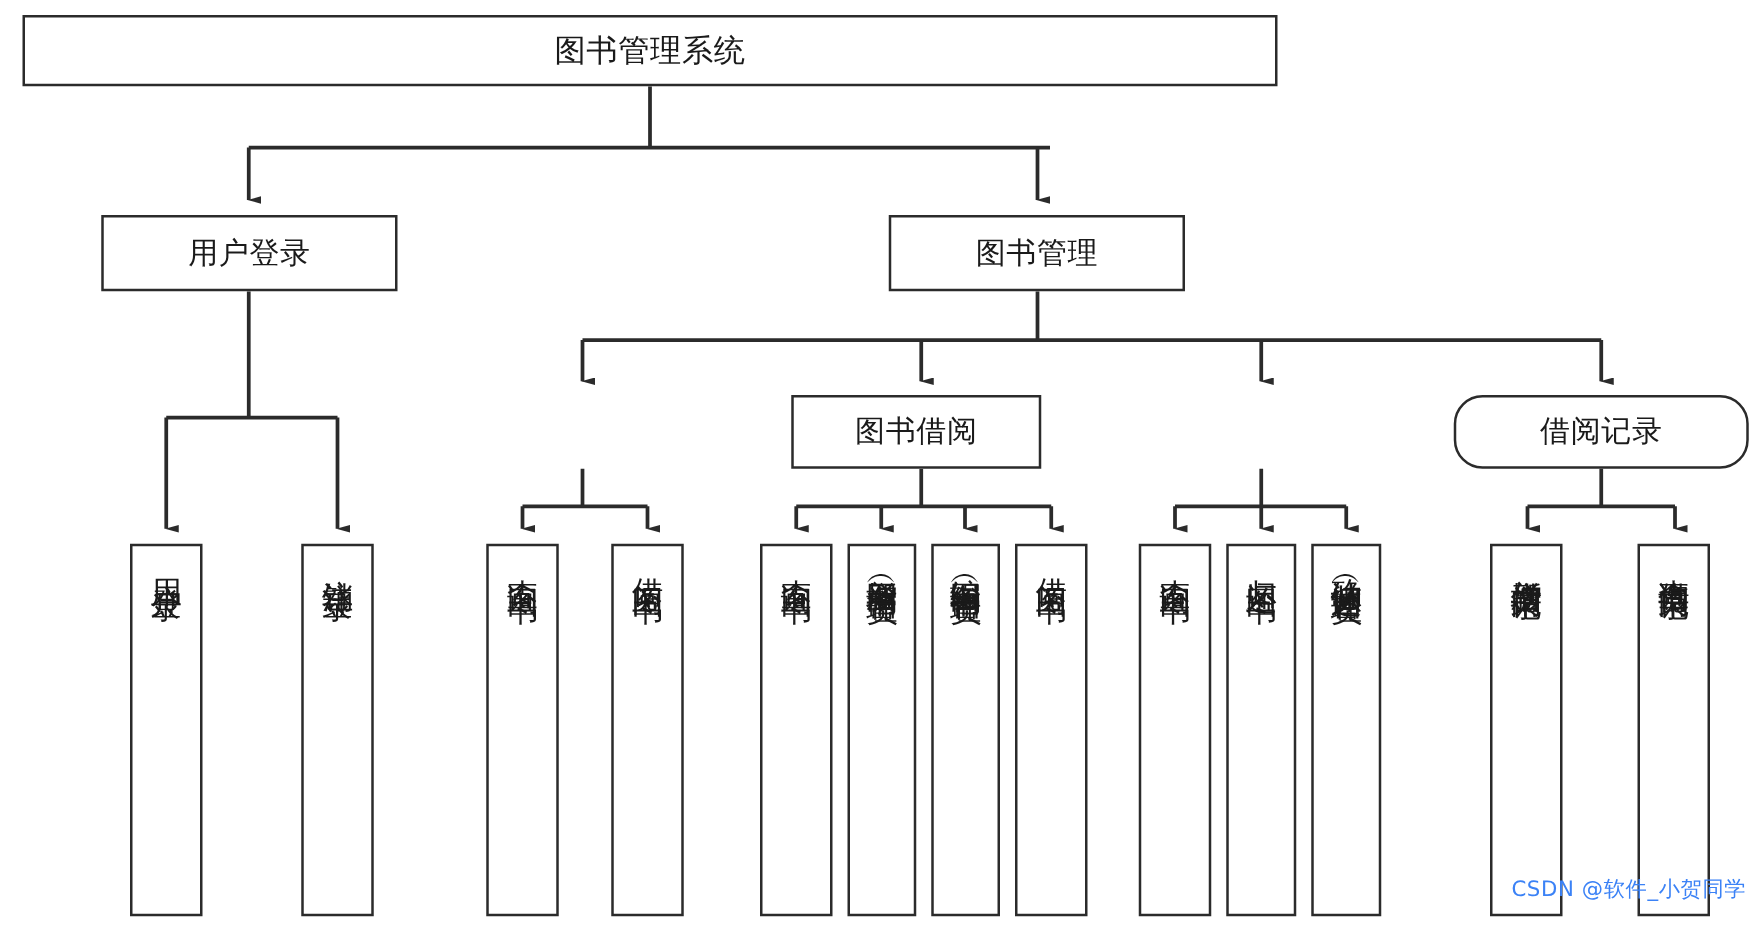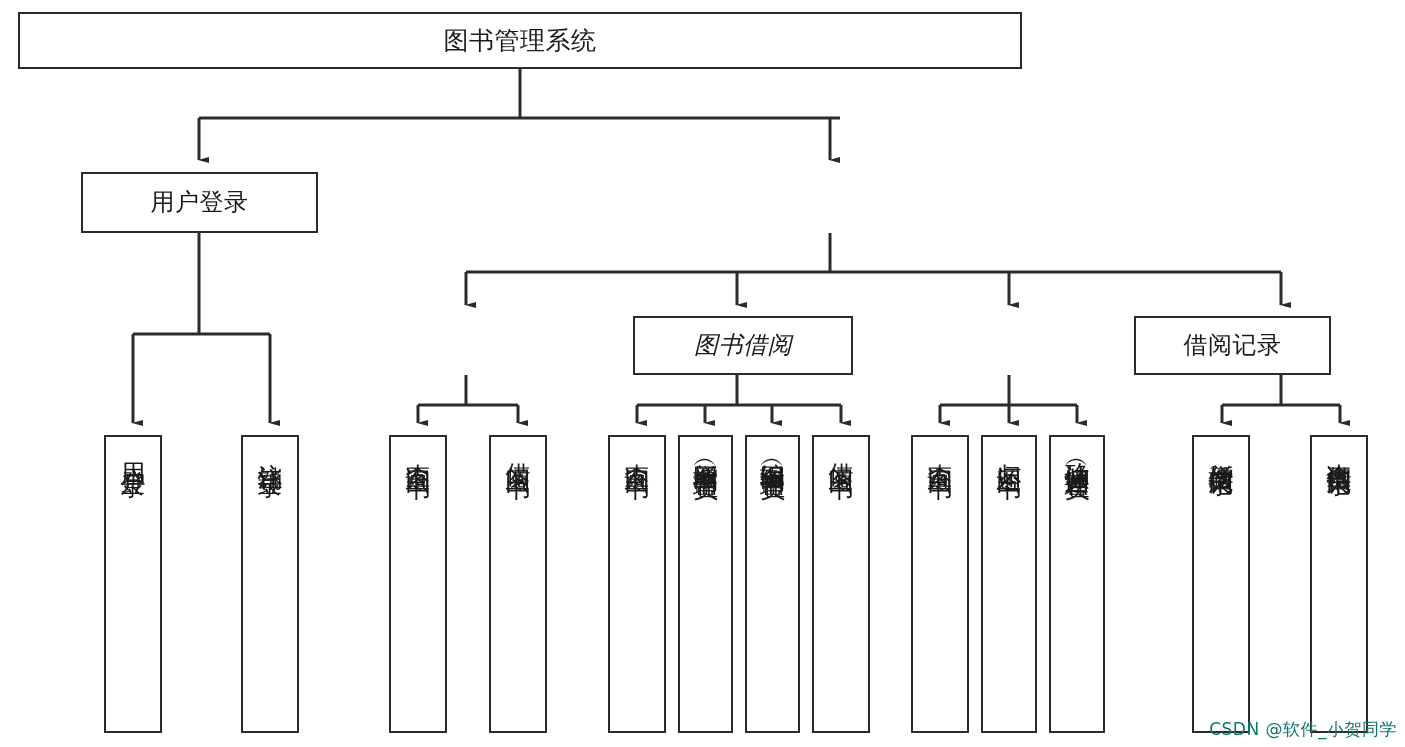--- a/index.html
+++ b/index.html
@@ -62,23 +62,23 @@
     letter-spacing: 4px;
     line-height: 1;
   }
   .node.v.tall .label {
     font-size: 25px;
     letter-spacing: 2px;
   }
   .watermark {
     position: absolute;
     right: 8px;
-    bottom: 6px;
+    bottom: 24px;
     font-size: 17px;
-    color: #0f766e;
+    color: #3b82f6;
     white-space: nowrap;
     letter-spacing: 0.5px;
     margin-left: 28px;
   }
 </style>
 </head>
 <body>
 
 <div id="canvas">
 
@@ -136,25 +136,28 @@
     </g>
   </svg>
 
   <div class="node h root" style="left:18px; top:12px; width:1004px; height:57px;">
     <span class="label">图书管理系统</span>
   </div>
 
   <div class="node h" style="left:81px; top:172px; width:237px; height:61px;">
     <span class="label">用户登录</span>
   </div>
-
-  <div class="node h" style="left:633px; top:316px; width:220px; height:59px;font-style:italic;">
+  <div class="node h" style="left:711px; top:172px; width:237px; height:61px;">
+    <span class="label">图书管理</span>
+  </div>
+
+  <div class="node h" style="left:633px; top:316px; width:200px; height:59px;">
     <span class="label">图书借阅</span>
   </div>
-  <div class="node h" style="left:1134px; top:316px; width:197px; height:59px;">
+  <div class="node h" style="left:1163px; top:316px; width:236px; height:59px;border-radius:23px;">
     <span class="label">借阅记录</span>
   </div>
 
   <div class="node v" style="left:104px; top:435px; width:58px; height:298px;">
     <span class="label">用户登录</span>
   </div>
   <div class="node v" style="left:241px; top:435px; width:58px; height:298px;">
     <span class="label">注销登录</span>
   </div>
 

